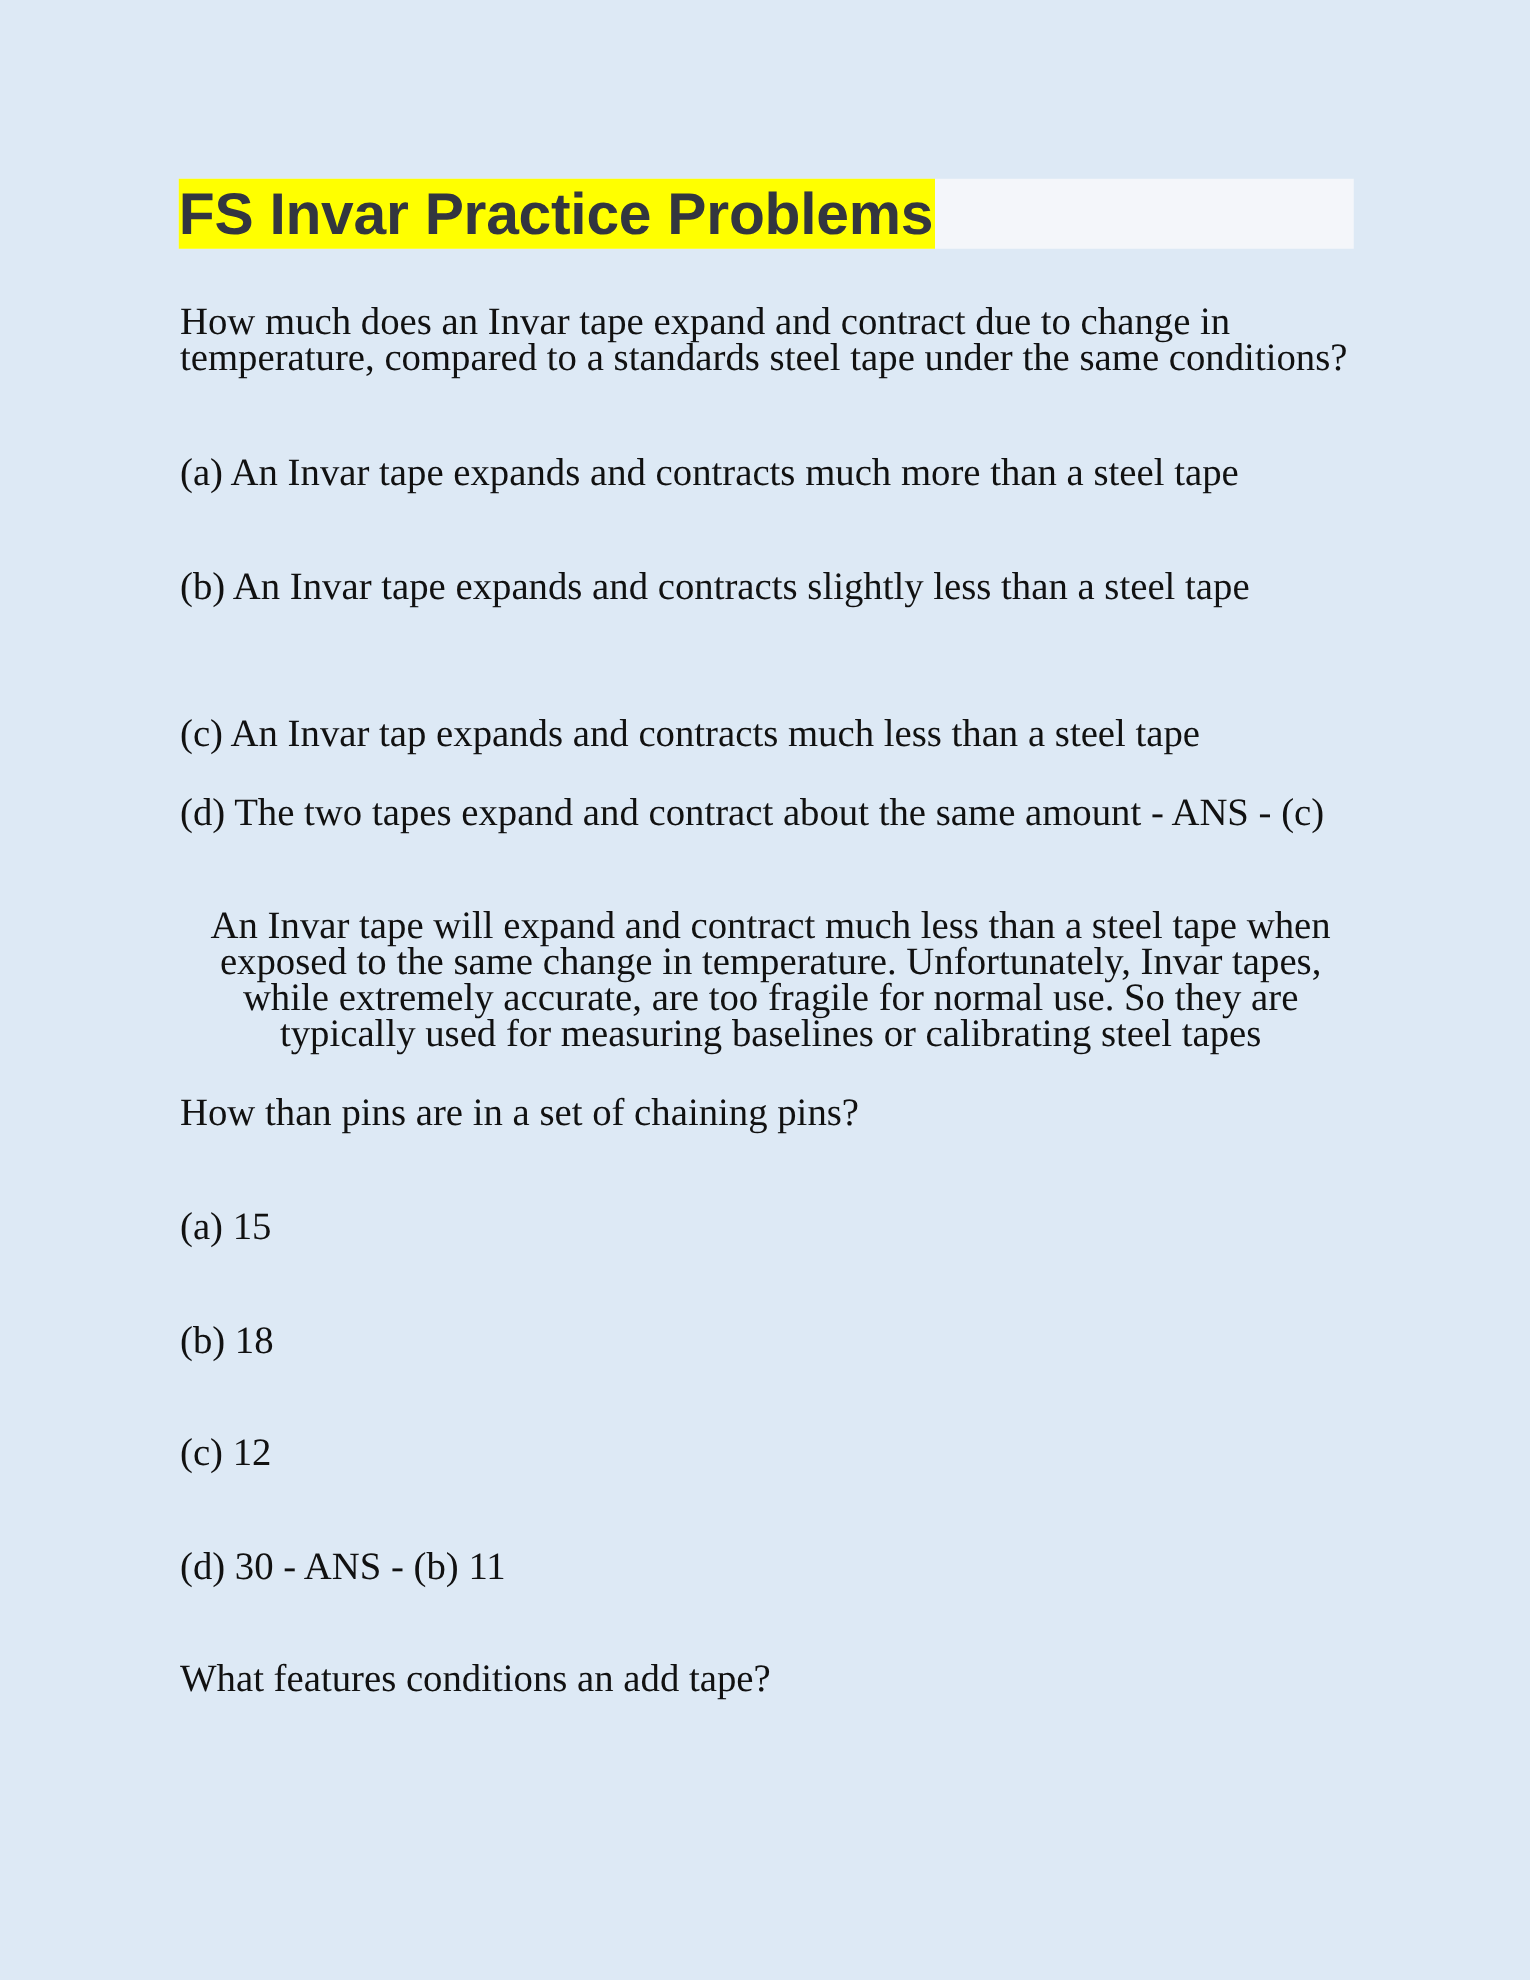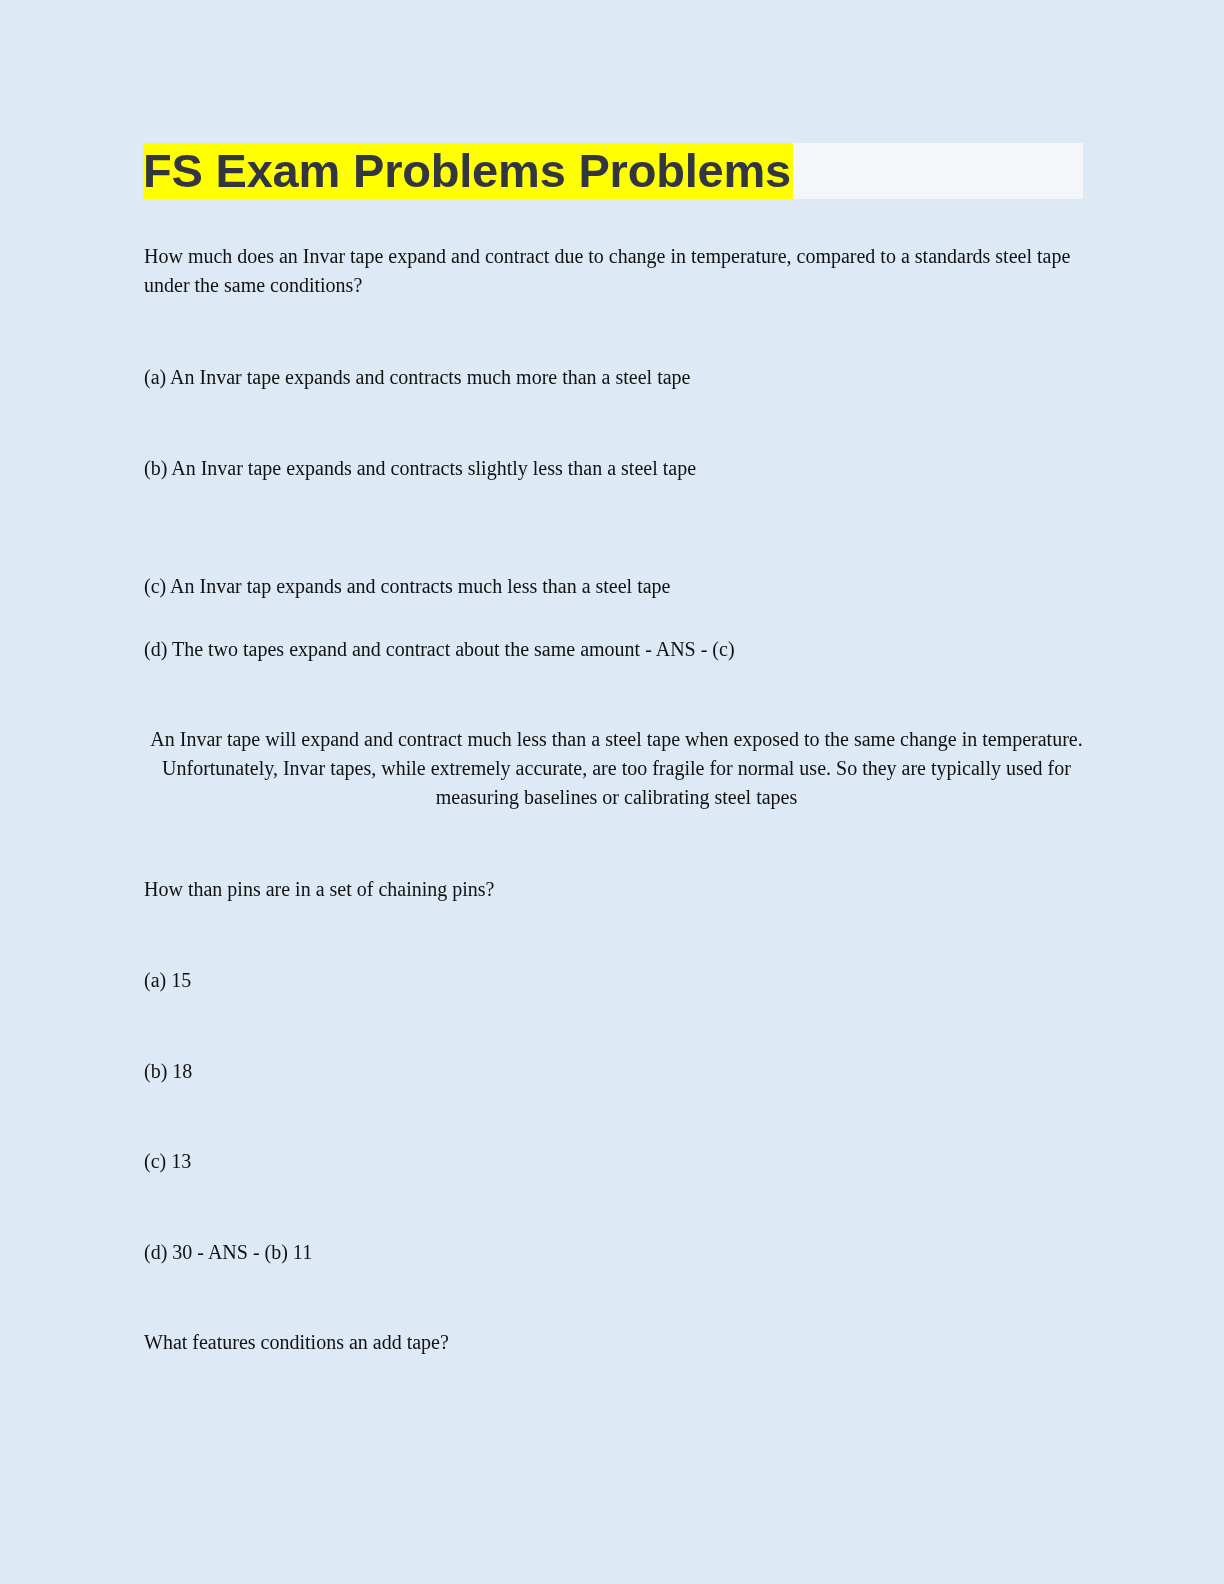--- a/index.html
+++ b/index.html
@@ -32,41 +32,41 @@
       line-height: 56px;
       color: #33363f;
       padding-right: 2px;
       white-space: nowrap;
       letter-spacing: -0.2px;
     }
     .para {
       position: absolute;
       left: 144px;
       width: 945px;
-      font-size: 20px;
+      font-size: 31px;
       line-height: 29px;
       margin: 0;
     }
   </style>
 </head>
 <body>
 
 <div class="title-bar">
-  <div class="title">FS Exam Problems Problems</div>
+  <div class="title">FS Invar Practice Problems</div>
 </div>
 
 <p class="para" style="top:242px;">How much does an Invar tape expand and contract due to change in temperature, compared to a standards steel tape under the same conditions?</p>
 
 <p class="para" style="top:363px;">(a) An Invar tape expands and contracts much more than a steel tape</p>
 <p class="para" style="top:454px;">(b) An Invar tape expands and contracts slightly less than a steel tape</p>
 <p class="para" style="top:544px;margin-top:28px;">(c) An Invar tap expands and contracts much less than a steel tape</p>
 <p class="para" style="top:635px;">(d) The two tapes expand and contract about the same amount - ANS - (c)</p>
 
 <p class="para" style="top:725px;text-align:center;">An Invar tape will expand and contract much less than a steel tape when exposed to the same change in temperature. Unfortunately, Invar tapes, while extremely accurate, are too fragile for normal use. So they are typically used for measuring baselines or calibrating steel tapes</p>
 
 <p class="para" style="top:875px;">How than pins are in a set of chaining pins?</p>
 
 <p class="para" style="top:966px;">(a) 15</p>
 <p class="para" style="top:1057px;">(b) 18</p>
-<p class="para" style="top:1147px;">(c) 13</p>
+<p class="para" style="top:1147px;">(c) 12</p>
 <p class="para" style="top:1238px;">(d) 30 - ANS - (b) 11</p>
 
 <p class="para" style="top:1328px;">What features conditions an add tape?</p>
 
 </body></html>

